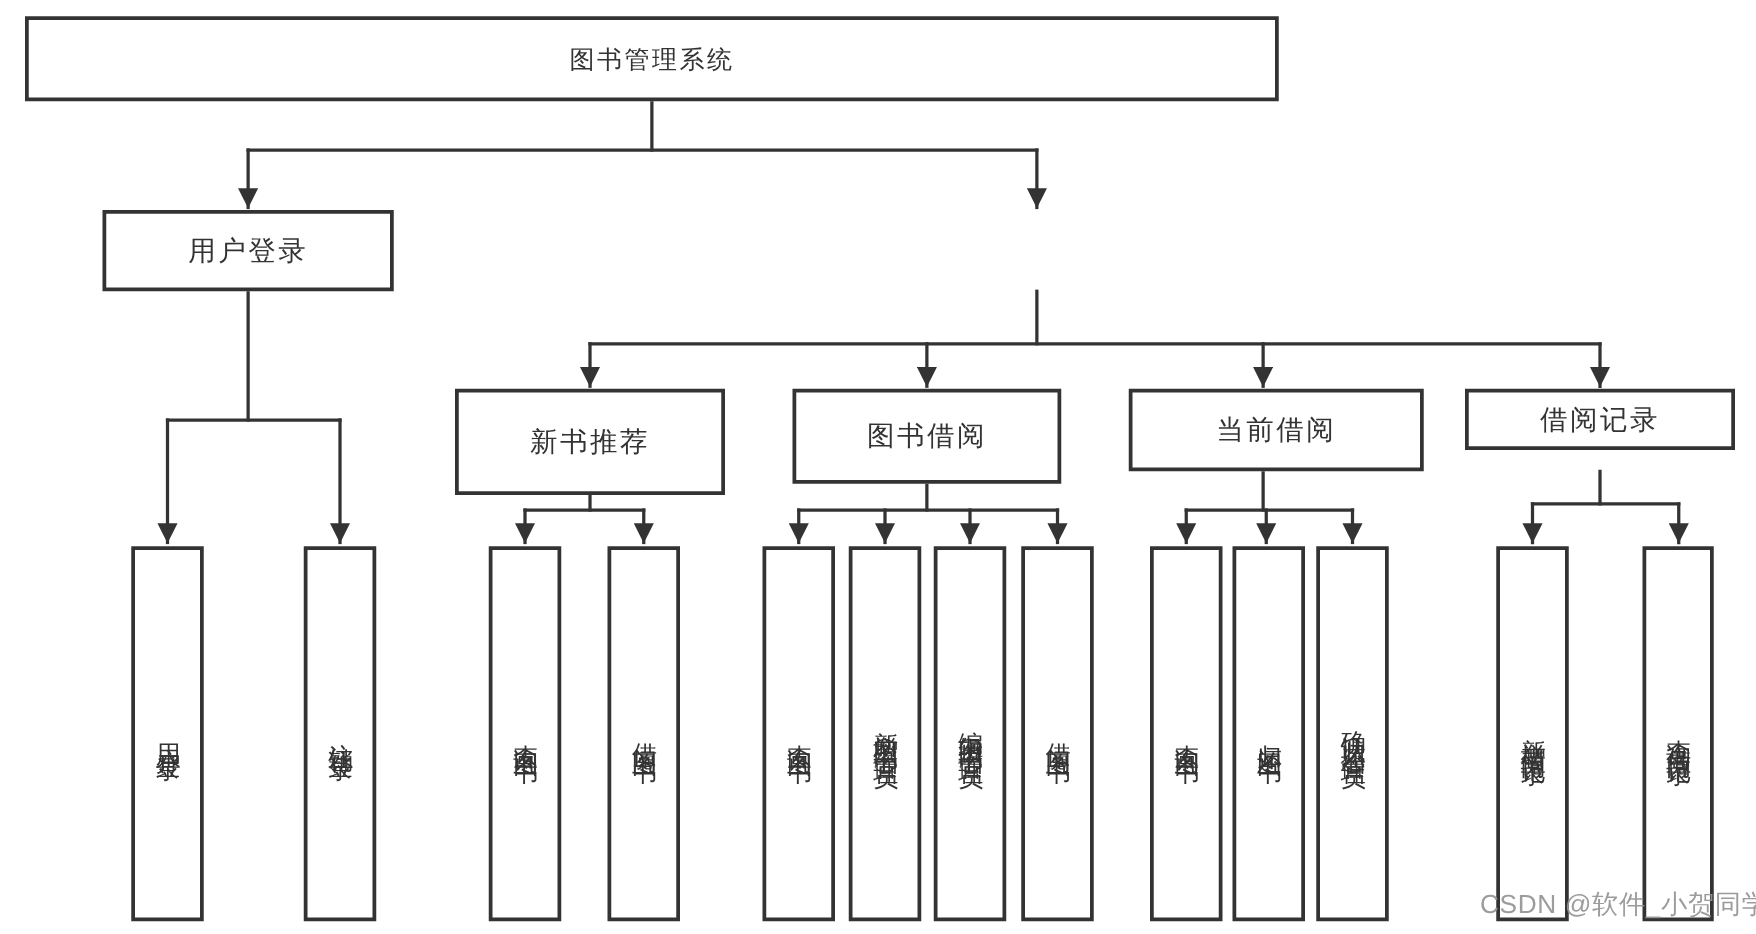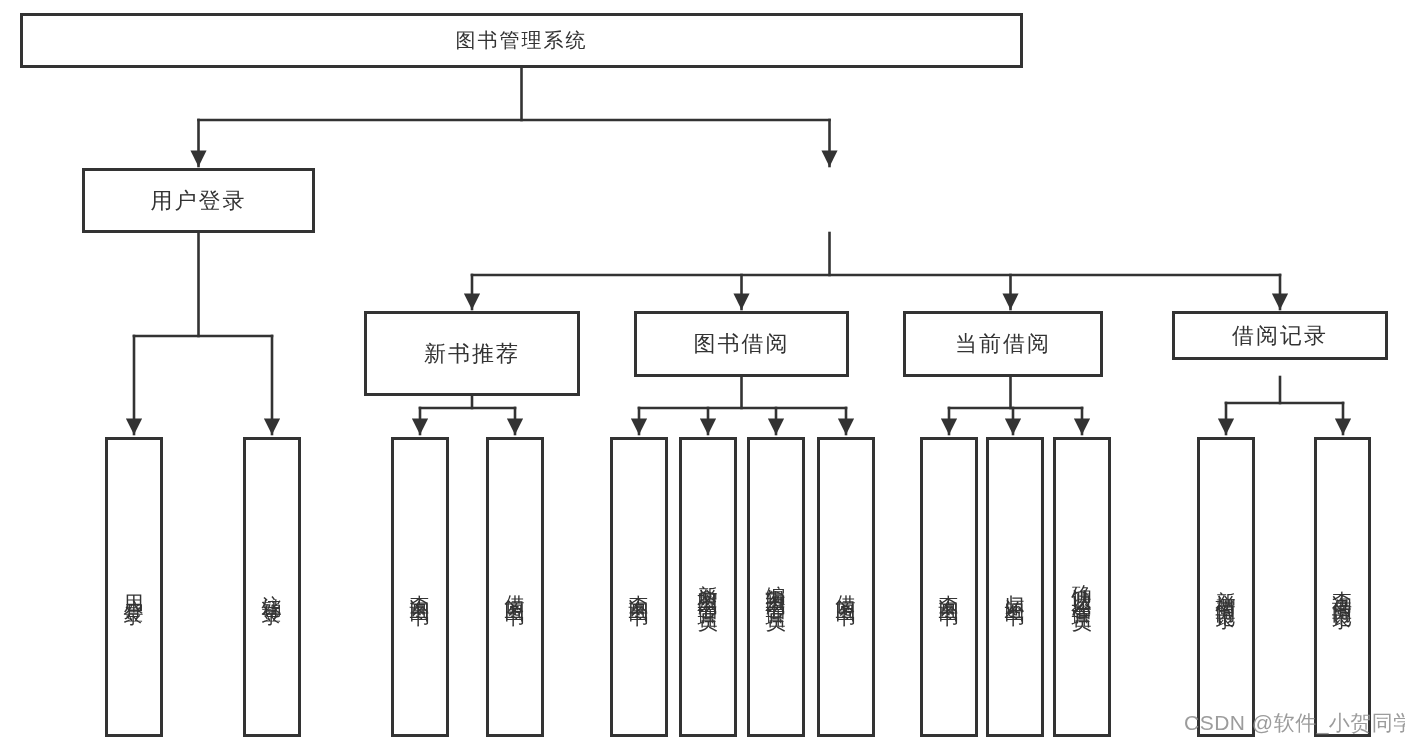--- a/index.html
+++ b/index.html
@@ -109,27 +109,27 @@
       <line x1="1013" y1="408" x2="1013" y2="434" marker-end="url(#arrow)"></line>
       <line x1="1082" y1="408" x2="1082" y2="434" marker-end="url(#arrow)"></line>
 
       <path d="M1280,377 V403"></path>
       <path d="M1226,403 H1343"></path>
       <line x1="1226" y1="403" x2="1226" y2="434" marker-end="url(#arrow)"></line>
       <line x1="1343" y1="403" x2="1343" y2="434" marker-end="url(#arrow)"></line>
     </g>
   </svg>
 
-  <div class="box root" style="left:20px; top:13px; width:1003px; height:55px;">图书管理系统</div>
+  <div class="box root" style="left:20px; top:13px; width:1003px; height:68px;">图书管理系统</div>
 
   <div class="box branch" style="left:82px; top:168px; width:233px; height:65px;">用户登录</div>
 
   <div class="box branch" style="left:364px; top:311px; width:216px; height:85px;">新书推荐</div>
-  <div class="box branch" style="left:634px; top:311px; width:215px; height:66px;">图书借阅</div>
-  <div class="box branch" style="left:903px; top:311px; width:200px; height:66px;">当前借阅</div>
+  <div class="box branch" style="left:634px; top:311px; width:215px; height:76px;">图书借阅</div>
+  <div class="box branch" style="left:903px; top:311px; width:236px; height:66px;">当前借阅</div>
   <div class="box branch" style="left:1172px; top:311px; width:216px; height:49px;">借阅记录</div>
 
   <div class="box leaf" style="left:105px; top:437px; width:58px; height:300px;">用户登录</div>
   <div class="box leaf" style="left:243px; top:437px; width:58px; height:300px;">注销登录</div>
   <div class="box leaf" style="left:391px; top:437px; width:58px; height:300px;">查询图书</div>
   <div class="box leaf" style="left:486px; top:437px; width:58px; height:300px;">借阅图书</div>
   <div class="box leaf" style="left:610px; top:437px; width:58px; height:300px;">查询图书</div>
   <div class="box leaf" style="left:679px; top:437px; width:58px; height:300px;">新增图书（管理员）</div>
   <div class="box leaf" style="left:747px; top:437px; width:58px; height:300px;">编辑图书（管理员）</div>
   <div class="box leaf" style="left:817px; top:437px; width:58px; height:300px;">借阅图书</div>

